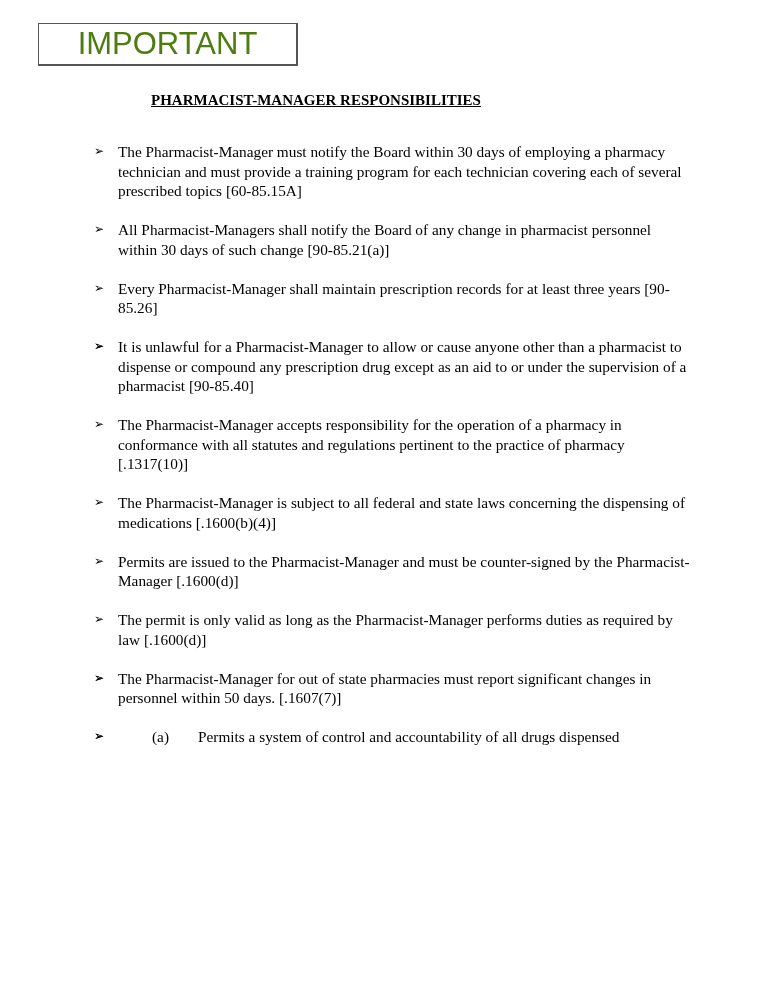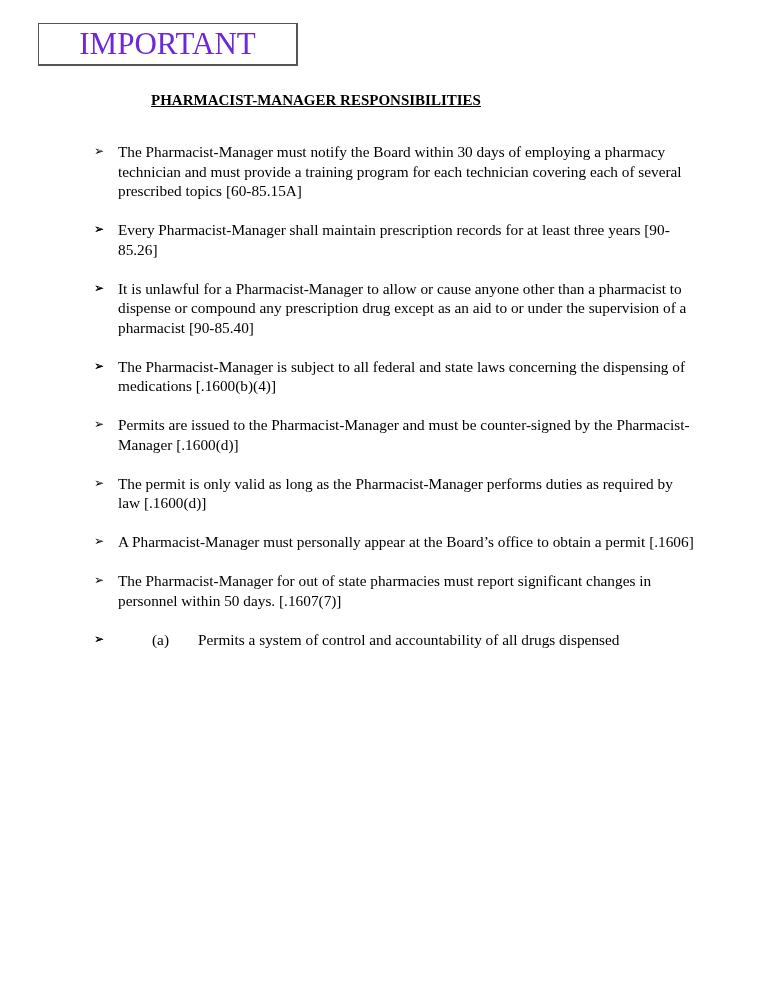--- a/index.html
+++ b/index.html
@@ -1,50 +1,50 @@
 <!DOCTYPE html>
 <html><head>
 <meta charset="utf-8">
 <style>
   html, body { margin: 0; padding: 0; background: #ffffff; }
   body { width: 768px; height: 994px; position: relative; overflow: hidden;
          font-family: "Liberation Serif", serif; color: #000; }
   .important-box { position: absolute; left: 38px; top: 23px; width: 260px; height: 43px;
          border: 1px solid #555; border-bottom-width: 2px; border-right-width: 2px; box-sizing: border-box;
          display: flex; align-items: center; justify-content: center; }
-  .important-box span { font-family: Liberation Serif, serif; font-size: 31px; color: #6d28d9;
+  .important-box span { font-family: Liberation Sans, sans-serif; font-size: 31px; color: #4d7c0f;
          letter-spacing: 0px; }
   .title { position: absolute; left: 0; top: 92px; width: 632px; text-align: center;
          font-weight: bold; font-size: 15px; text-decoration: underline; }
   .list { position: absolute; left: 94px; top: 142px; width: 600px; margin: 0; padding: 0; list-style: none; }
   .item { position: relative; padding-left: 24px; font-size: 15.3px; line-height: 19.5px; margin-bottom: 19.5px; }
   .bullet { position: absolute; left: 0; top: 0; font-family: "DejaVu Sans", sans-serif; font-size: 12px; }
   .sub { display: flex; padding-left: 34px; }
   .sub .label { width: 46px; }
 </style>
 </head>
 <body>
 
 <div class="important-box">
   <span>IMPORTANT</span>
 </div>
 
 <div class="title">PHARMACIST-MANAGER RESPONSIBILITIES</div>
 
 <ul class="list">
   <li class="item"><span class="bullet">➢</span><span>The Pharmacist-Manager must notify the Board within 30 days of employing a pharmacy technician and must provide a training program for each technician covering each of several prescribed topics [60-85.15A]</span></li>
-  <li class="item"><span class="bullet">➢</span></li>
+  <li class="item"><span class="bullet">➢</span><span>All Pharmacist-Managers shall notify the Board of any change in pharmacist personnel within 30 days of such change [90-85.21(a)]</span></li>
   <li class="item"><span class="bullet">➢</span><span>Every Pharmacist-Manager shall maintain prescription records for at least three years [90-85.26]</span></li>
   <li class="item"><span class="bullet">➢</span></li>
   <li class="item"><span class="bullet">➢</span><span>It is unlawful for a Pharmacist-Manager to allow or cause anyone other than a pharmacist to dispense or compound any prescription drug except as an aid to or under the supervision of a pharmacist  [90-85.40]</span></li>
-  <li class="item"><span class="bullet">➢</span></li>
+  <li class="item"><span class="bullet">➢</span><span>The Pharmacist-Manager accepts responsibility for the operation of a pharmacy in conformance with all statutes and regulations pertinent to the practice of pharmacy [.1317(10)]</span></li>
   <li class="item"><span class="bullet">➢</span><span>The Pharmacist-Manager is subject to all federal and state laws concerning the dispensing of medications  [.1600(b)(4)]</span></li>
   <li class="item"><span class="bullet">➢</span><span>Permits are issued to the Pharmacist-Manager and must be counter-signed by the Pharmacist-Manager [.1600(d)]</span></li>
   <li class="item"><span class="bullet">➢</span><span>The permit is only valid as long as the Pharmacist-Manager performs duties as required by law   [.1600(d)]</span></li>
-  <li class="item"><span class="bullet">➢</span><span>A Pharmacist-Manager must personally appear at the Board’s office to obtain a permit [.1606]</span></li>
+  <li class="item"><span class="bullet">➢</span></li>
   <li class="item"><span class="bullet">➢</span><span>The Pharmacist-Manager for out of state pharmacies must report significant changes in personnel within 50 days.  [.1607(7)]</span></li>
   <li class="item"><span class="bullet">➢</span></li>
   <li class="item"><span class="bullet">➢</span>
     <div class="sub">
       <span class="label">(a)</span>
       <span>Permits a system of control and accountability of all drugs dispensed</span>
     </div>
   </li>
 </ul>
 

